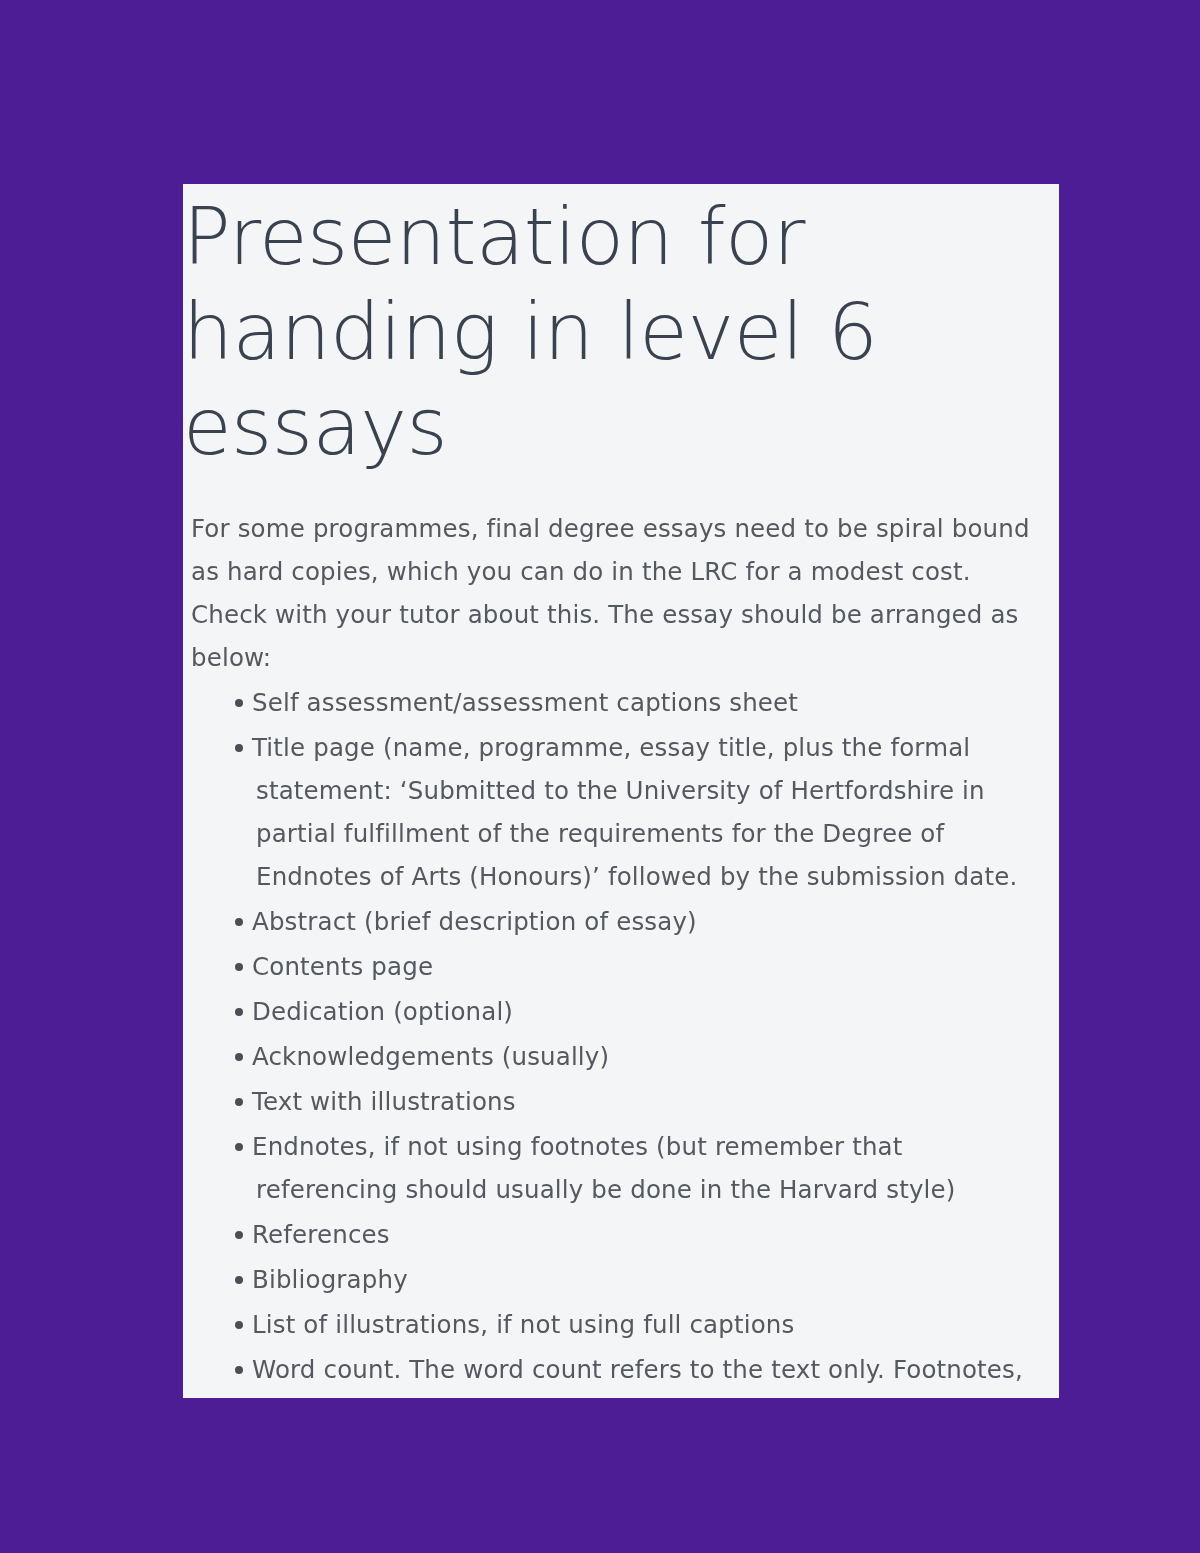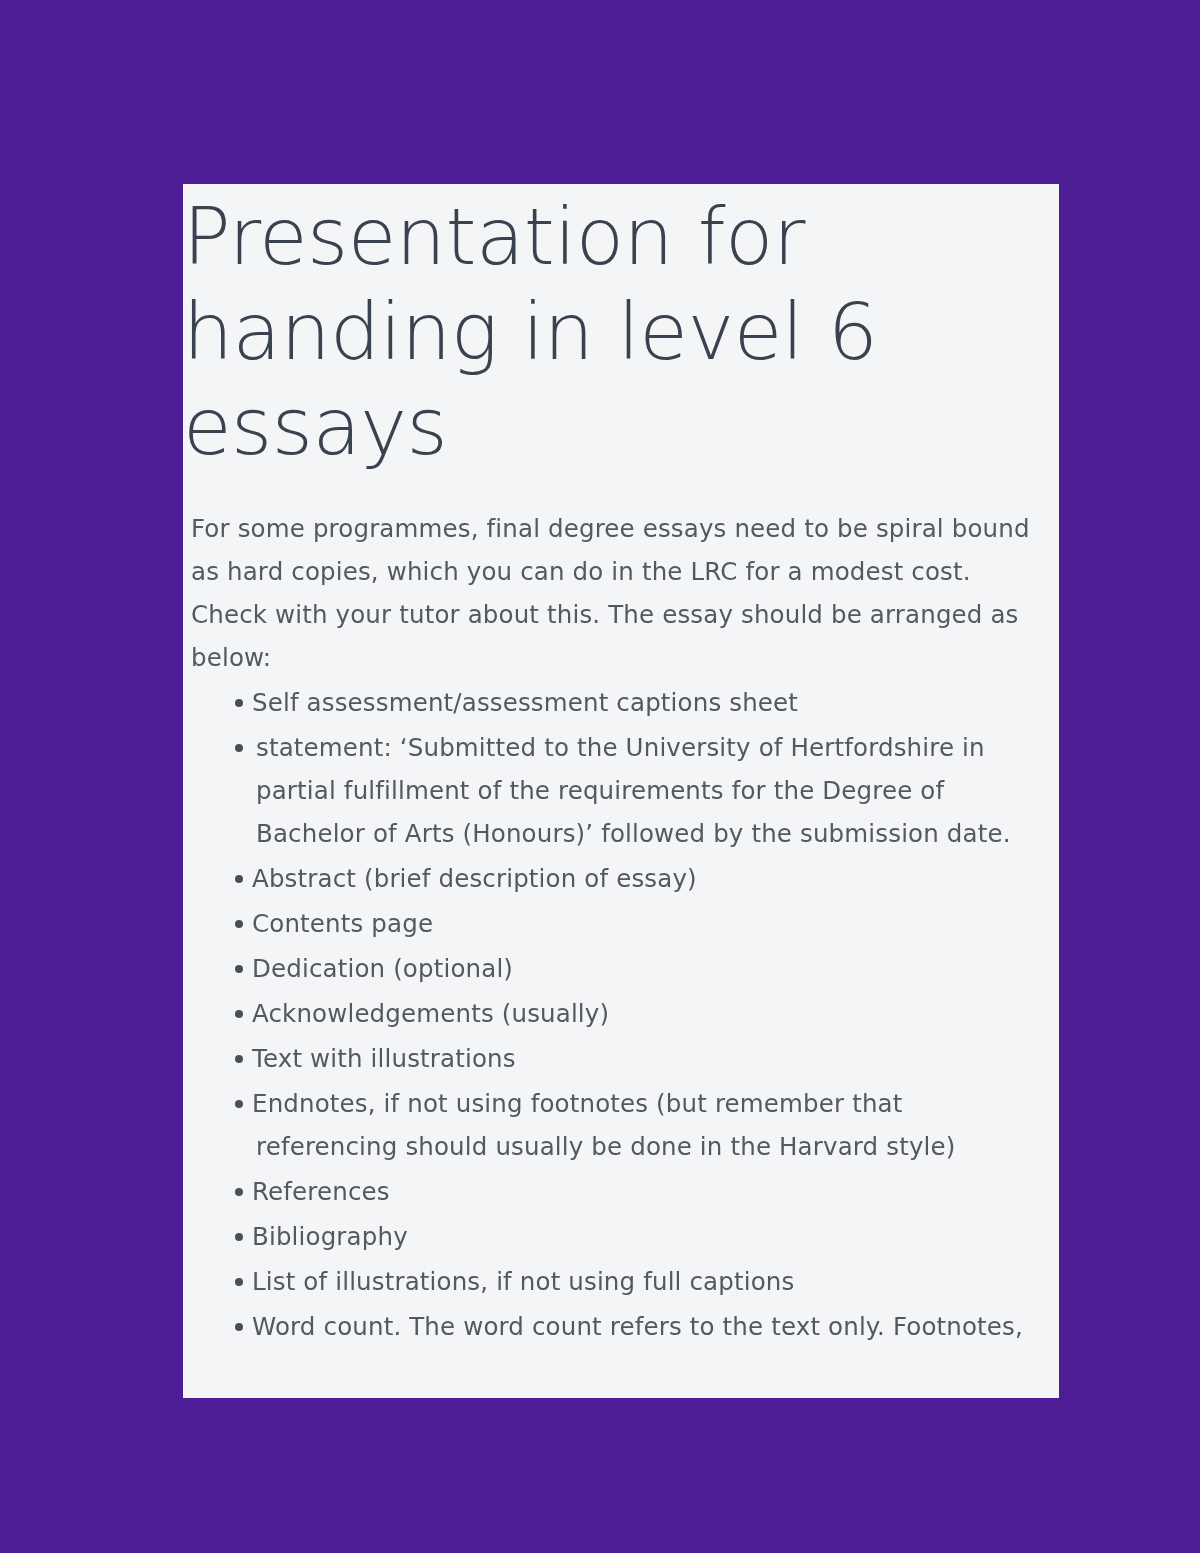--- a/index.html
+++ b/index.html
@@ -108,21 +108,21 @@
 <div class="page">
   <div class="doc-card">
     <div class="doc-inner">
 
       <h1 class="doc-title">Presentation for handing in level 6 essays</h1>
 
       <p class="doc-para">For some programmes, final degree essays need to be spiral bound as hard copies, which you can do in the LRC for a modest cost. Check with your tutor about this. The essay should be arranged as below:</p>
 
       <ul class="doc-list">
           <li><span>Self assessment/assessment captions sheet</span></li>
-          <li><span class="cont">statement: ‘Submitted to the University of Hertfordshire in</span><span class="cont">partial fulfillment of the requirements for the Degree of</span><span class="cont">Bachelor of Arts (Honours)’ followed by the submission date.</span></li>
+          <li><span>Title page (name, programme, essay title, plus the formal</span><span class="cont">statement: ‘Submitted to the University of Hertfordshire in</span><span class="cont">partial fulfillment of the requirements for the Degree of</span><span class="cont">Endnotes of Arts (Honours)’ followed by the submission date.</span></li>
           <li><span>Abstract (brief description of essay)</span></li>
           <li><span>Contents page</span></li>
           <li><span>Dedication (optional)</span></li>
           <li><span>Acknowledgements (usually)</span></li>
           <li><span>Text with illustrations</span></li>
           <li><span>Endnotes, if not using footnotes (but remember that</span><span class="cont">referencing should usually be done in the Harvard style)</span></li>
           <li><span>References</span></li>
           <li><span>Bibliography</span></li>
           <li><span>List of illustrations, if not using full captions</span></li>
           <li><span>Word count. The word count refers to the text only. Footnotes,</span></li>

